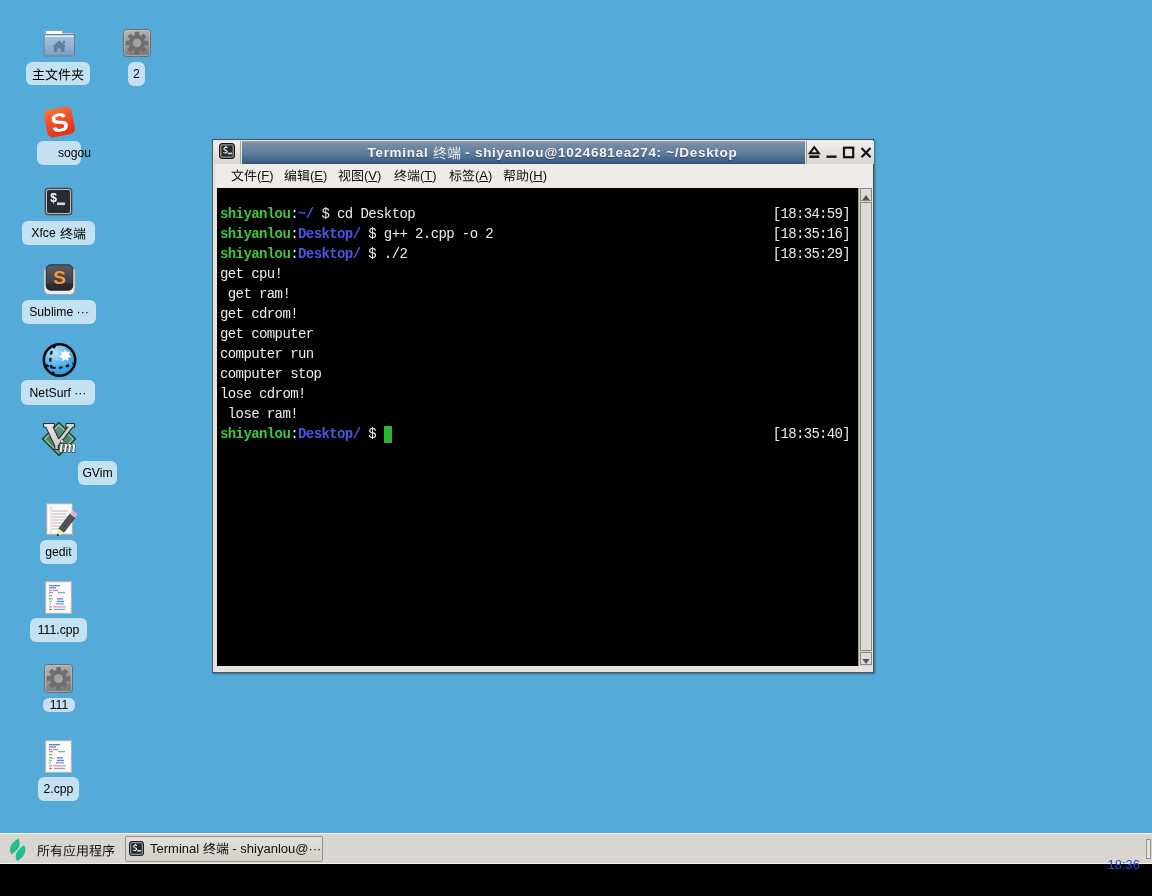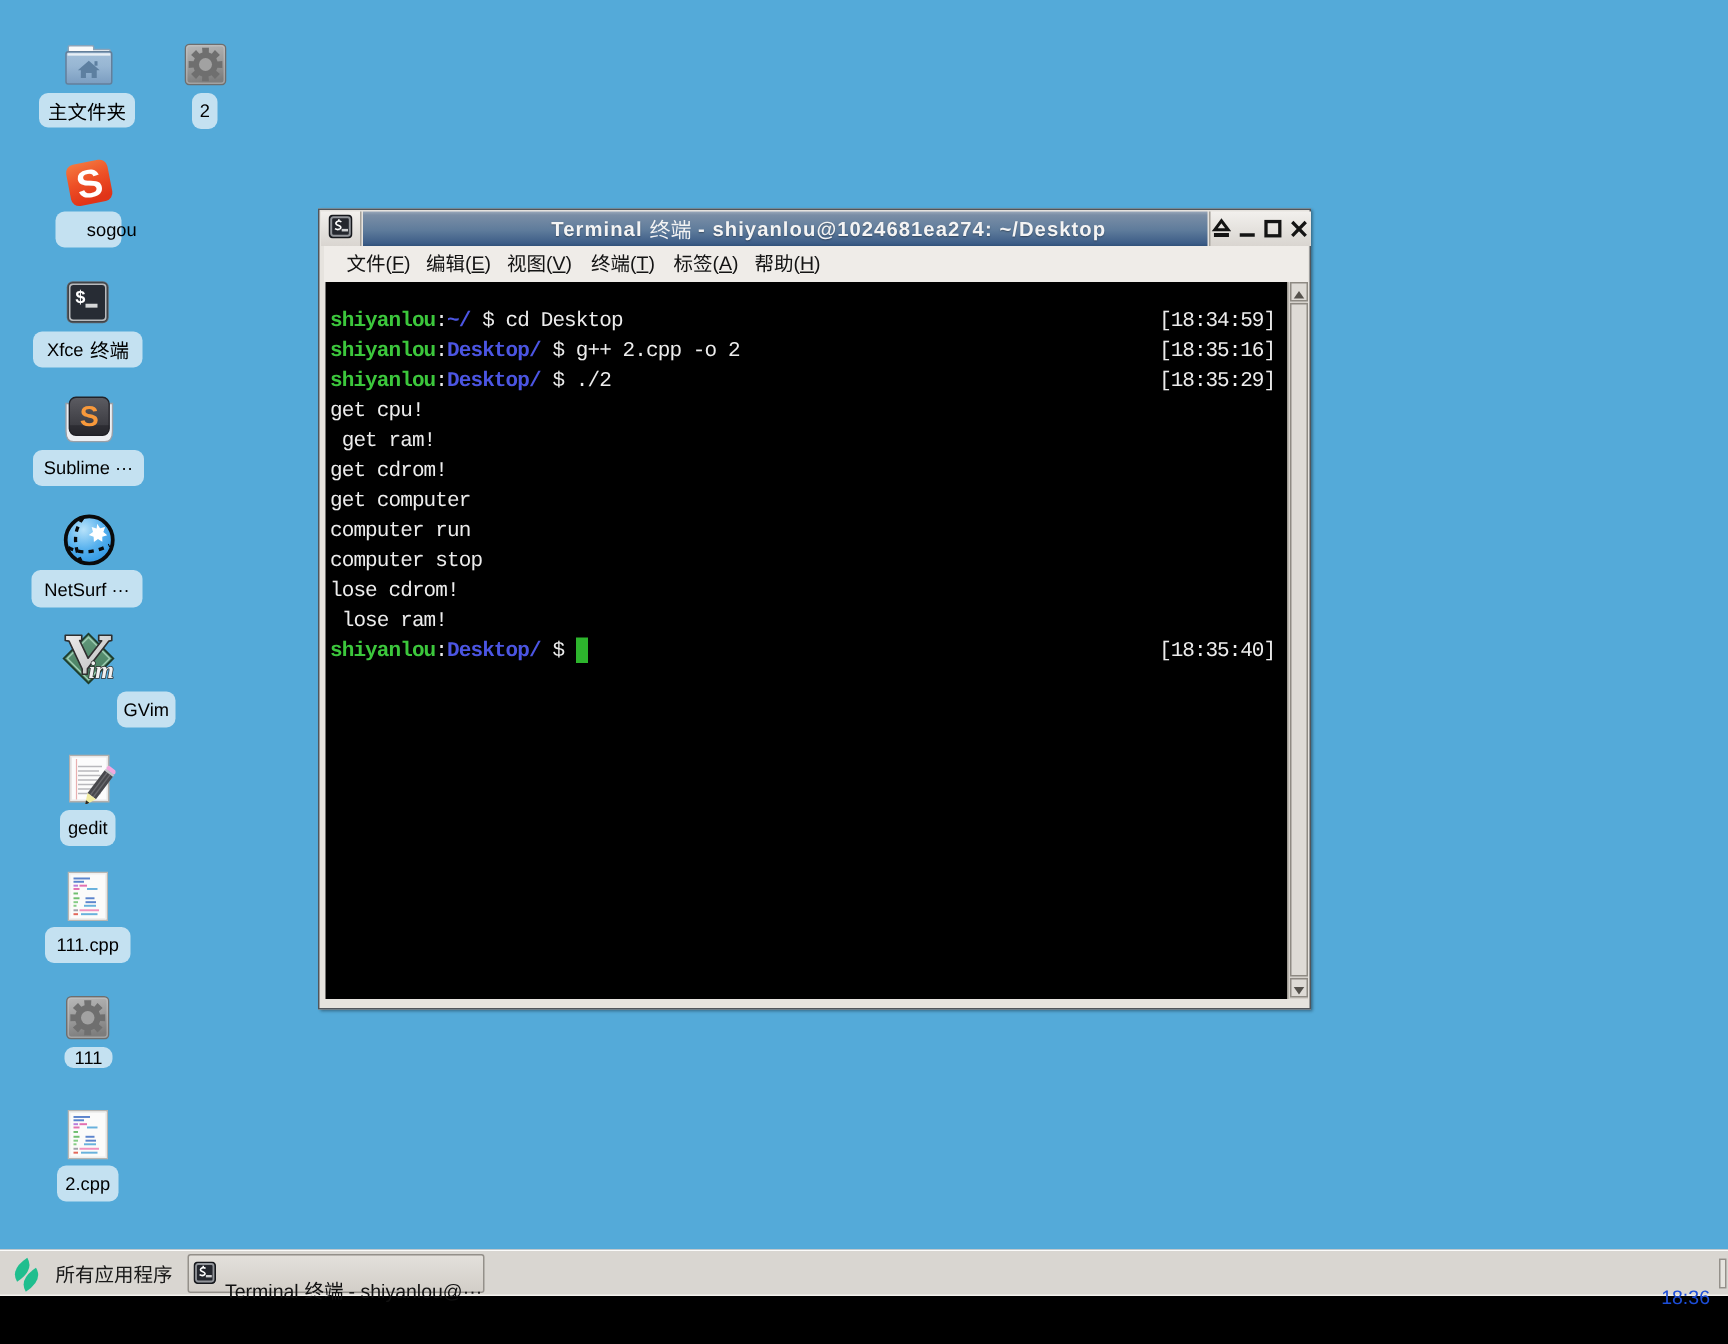--- a/index.html
+++ b/index.html
@@ -304,19 +304,19 @@
         <path transform="translate(4000,880)" d="M532 -733H834V-549H532ZM462 -798V-484H907V-798ZM448 -209V-144H644V-13H381V53H963V-13H718V-144H919V-209H718V-330H941V-396H425V-330H644V-209ZM361 -826C287 -792 155 -763 43 -744C52 -728 62 -703 65 -687C112 -693 162 -702 212 -712V-558H49V-488H202C162 -373 93 -243 28 -172C41 -154 59 -124 67 -103C118 -165 171 -264 212 -365V78H286V-353C320 -311 360 -257 377 -229L422 -288C402 -311 315 -401 286 -426V-488H411V-558H286V-729C333 -740 377 -753 413 -768Z"></path>
         <path transform="translate(5000,880)" d="M371 -437C438 -408 518 -370 583 -336H230V-271H542V-8C542 7 537 11 517 12C498 13 431 13 357 11C367 32 379 60 383 81C473 81 533 81 569 70C606 59 617 38 617 -7V-271H833C799 -225 761 -178 729 -146L789 -116C841 -166 897 -245 949 -317L895 -340L882 -336H697L705 -344C685 -356 658 -370 629 -384C712 -429 798 -493 857 -554L808 -591L791 -587H288V-525H724C678 -485 619 -444 564 -416C514 -439 461 -462 416 -481ZM471 -824C486 -795 504 -759 517 -728H120V-450C120 -305 113 -102 31 41C48 49 81 70 94 83C180 -69 193 -295 193 -450V-658H951V-728H603C589 -761 564 -809 543 -845Z"></path>
       </svg></div>
     <div class="tbtn">
       <svg style="position:absolute;left:3px;top:4px" width="15" height="15" viewBox="0 0 16 16">
 <rect x="0.5" y="0.5" width="15" height="15" rx="2.5" fill="#24272e" stroke="#15171b"></rect>
 <rect x="1.8" y="1.8" width="12.4" height="12.4" rx="1.5" fill="none" stroke="#92959a" stroke-width="1.3"></rect>
 <path d="M6.9,3.1 v1.2 M6.9,9.3 v1.2 M8.6,4.9 q-1.8,-1.1 -3.1,0 q-1.2,1.1 0.1,1.9 l1.9,0.9 q1.4,0.9 0.1,1.9 q-1.5,1 -3.3,-0.2" fill="none" stroke="#ffffff" stroke-width="1.1"></path>
 <rect x="8.8" y="9.6" width="4.2" height="1.7" fill="#cfd0d2"></rect>
 </svg>
-      <div style="position:absolute;left:24px;top:16px;white-space:nowrap">Terminal&nbsp;<svg width="26.0" height="13" viewBox="0 0 2000 1000" style="fill:#111;vertical-align:-1.6px">
+      <div style="position:absolute;left:24px;top:4px;white-space:nowrap">Terminal&nbsp;<svg width="26.0" height="13" viewBox="0 0 2000 1000" style="fill:#111;vertical-align:-1.6px">
           <path transform="translate(0,880)" d="M35 -53 48 20C145 0 275 -26 399 -53L393 -119C262 -94 126 -67 35 -53ZM565 -264C637 -236 727 -187 774 -151L819 -204C771 -239 682 -285 609 -313ZM454 -79C591 -42 757 26 847 79L891 19C799 -31 633 -98 499 -133ZM583 -840C546 -751 475 -641 372 -558L390 -588L327 -626C308 -589 286 -552 263 -517L134 -505C194 -592 253 -703 299 -812L227 -841C185 -721 112 -591 89 -558C68 -524 50 -500 31 -496C40 -477 52 -440 56 -424C71 -431 95 -437 219 -451C175 -387 135 -337 117 -318C85 -281 61 -257 39 -253C48 -234 59 -199 63 -184C85 -196 119 -203 379 -244C377 -259 376 -288 376 -308L165 -278C237 -359 308 -456 370 -555C387 -545 411 -522 423 -506C462 -538 496 -573 526 -609C556 -561 592 -515 632 -473C556 -411 469 -363 380 -331C396 -317 419 -287 428 -269C516 -305 604 -357 682 -423C756 -357 840 -303 927 -268C938 -287 960 -316 977 -331C891 -361 807 -410 735 -471C803 -539 861 -619 900 -711L853 -739L840 -736H614C632 -767 648 -797 661 -827ZM572 -669H799C769 -614 729 -563 683 -518C637 -563 598 -613 569 -664Z"></path>
           <path transform="translate(1000,880)" d="M50 -652V-582H387V-652ZM82 -524C104 -411 122 -264 126 -165L186 -176C182 -275 163 -420 140 -534ZM150 -810C175 -764 204 -701 216 -661L283 -684C270 -724 241 -784 214 -830ZM407 -320V79H475V-255H563V70H623V-255H715V68H775V-255H868V10C868 19 865 22 856 22C848 23 823 23 795 22C803 39 813 64 816 82C861 82 888 81 909 70C930 60 934 43 934 11V-320H676L704 -411H957V-479H376V-411H620C615 -381 608 -348 602 -320ZM419 -790V-552H922V-790H850V-618H699V-838H627V-618H489V-790ZM290 -543C278 -422 254 -246 230 -137C160 -120 94 -105 44 -95L61 -20C155 -44 276 -75 394 -105L385 -175L289 -151C313 -258 338 -412 355 -531Z"></path>
         </svg>&nbsp;-&nbsp;shiyanlou@···</div>
     </div>
     <div class="clock">18:36</div>
     <div style="position:absolute;right:1px;top:5px;width:5px;height:20px;background:#e6e3de;border:1px solid #94908a"></div>
   </div>
 </body></html>

